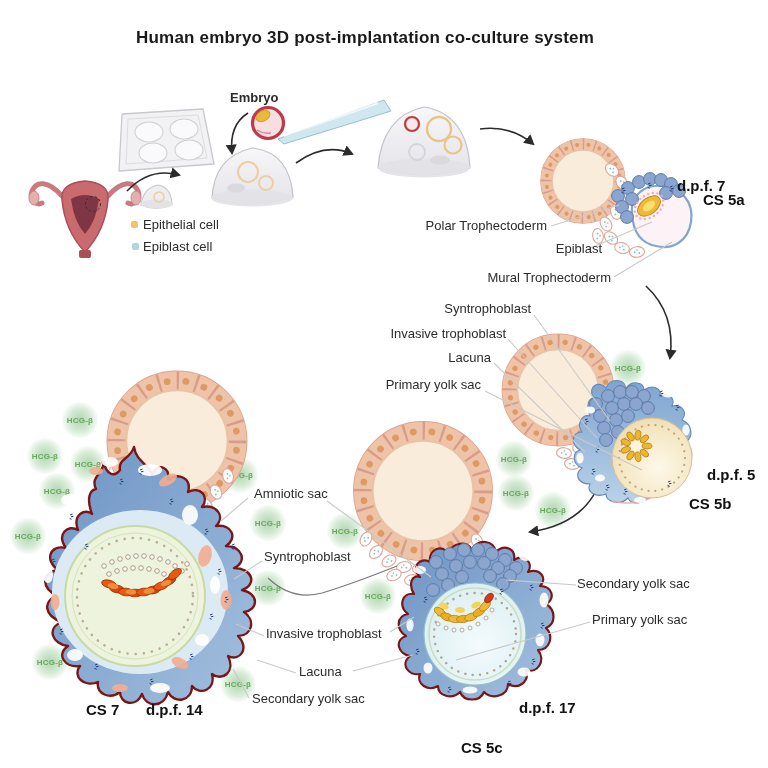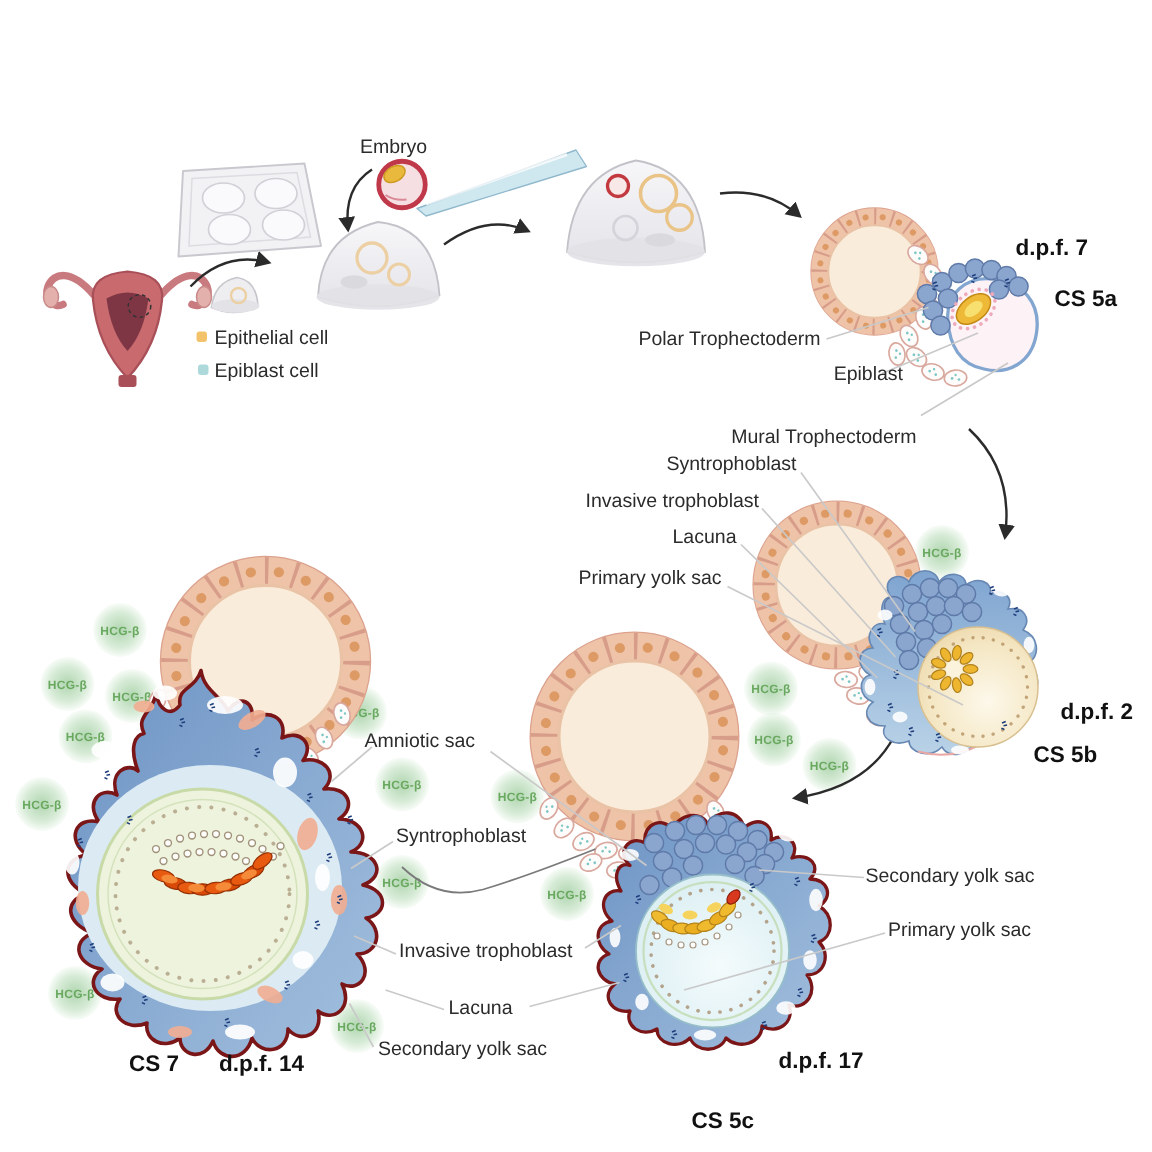--- a/index.html
+++ b/index.html
@@ -488,42 +488,43 @@
       <line x1="262" y1="561" x2="234" y2="579"></line>
       <line x1="264" y1="636" x2="236" y2="624"></line>
       <line x1="390" y1="632" x2="414" y2="617"></line>
       <line x1="296" y1="673" x2="257" y2="660"></line>
       <line x1="353" y1="671" x2="413" y2="655"></line>
       <line x1="249" y1="698" x2="233" y2="669"></line>
     </g>
     <path d="M268,578 Q292,601 322,593 Q352,584 397,566" fill="none" stroke="#7a7a7a" stroke-width="1.2"></path>
   </svg>
 
-
-  <div class="lbl" style="left:240px;top:91px;font-weight:400">Embryo</div>
+  <div class="title">Human embryo 3D post-implantation co-culture system</div>
+
+  <div class="lbl" style="left:230px;top:91px;font-weight:700">Embryo</div>
 
   <span class="legend-dot" style="left: 131px; top: 221px; background: rgb(242, 195, 107);"></span>
   <div class="legend-item" style="left:143px;top:217px">Epithelial cell</div>
   <span class="legend-dot" style="left: 132px; top: 243px; background: rgb(174, 217, 219);"></span>
   <div class="legend-item" style="left:143px;top:239px">Epiblast cell</div>
 
   <div class="lbl r" style="right:221px;top:219px">Polar Trophectoderm</div>
   <div class="lbl r" style="right:166px;top:242px">Epiblast</div>
-  <div class="lbl r" style="right:157px;top:284px">Mural Trophectoderm</div>
-  <div class="stage" style="left:677px;top:157px">d.p.f. 7</div>
+  <div class="lbl r" style="right:157px;top:271px">Mural Trophectoderm</div>
+  <div class="stage" style="left:677px;top:177px">d.p.f. 7</div>
   <div class="stage" style="left:703px;top:191px">CS 5a</div>
 
   <div class="lbl r" style="right:237px;top:302px">Syntrophoblast</div>
   <div class="lbl r" style="right:262px;top:327px">Invasive trophoblast</div>
   <div class="lbl r" style="right:277px;top:351px">Lacuna</div>
   <div class="lbl r" style="right:287px;top:378px">Primary yolk sac</div>
-  <div class="stage" style="left:707px;top:466px">d.p.f. 2</div>
+  <div class="stage" style="left:707px;top:466px">d.p.f. 5</div>
   <div class="stage" style="left:689px;top:495px">CS 5b</div>
 
-  <div class="lbl" style="left:243px;top:487px">Amniotic sac</div>
+  <div class="lbl" style="left:254px;top:487px">Amniotic sac</div>
   <div class="lbl" style="left:264px;top:550px">Syntrophoblast</div>
   <div class="lbl" style="left:266px;top:627px">Invasive trophoblast</div>
   <div class="lbl" style="left:299px;top:665px">Lacuna</div>
   <div class="lbl" style="left:252px;top:692px">Secondary yolk sac</div>
   <div class="stage" style="left:86px;top:701px">CS 7</div>
   <div class="stage" style="left:146px;top:701px">d.p.f. 14</div>
 
   <div class="lbl" style="left:577px;top:577px">Secondary yolk sac</div>
   <div class="lbl" style="left:592px;top:613px">Primary yolk sac</div>
   <div class="stage" style="left:461px;top:739px">CS 5c</div>

